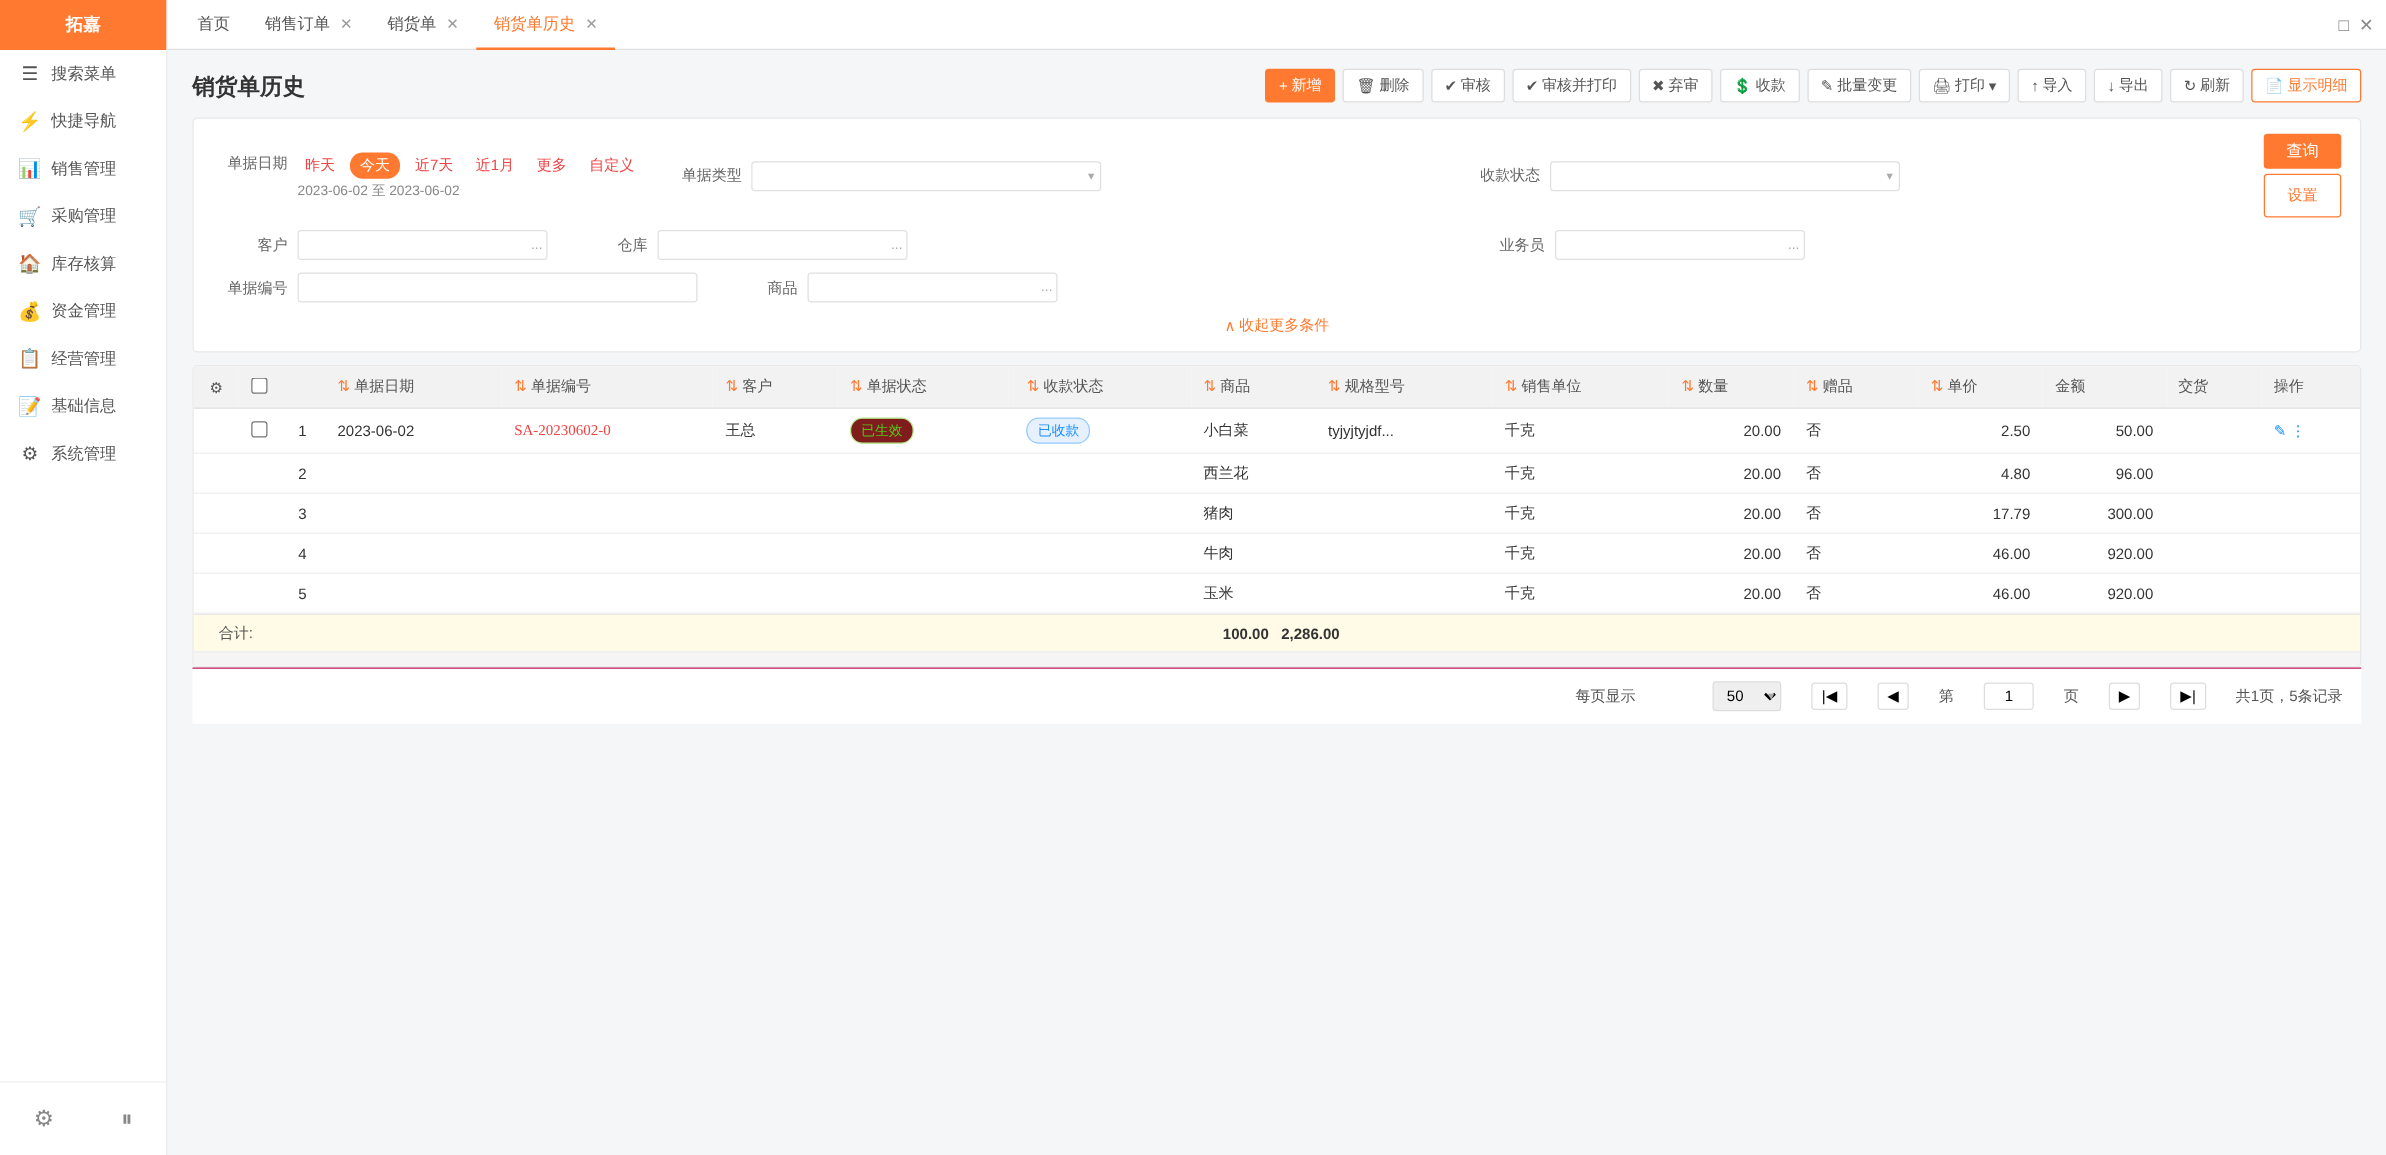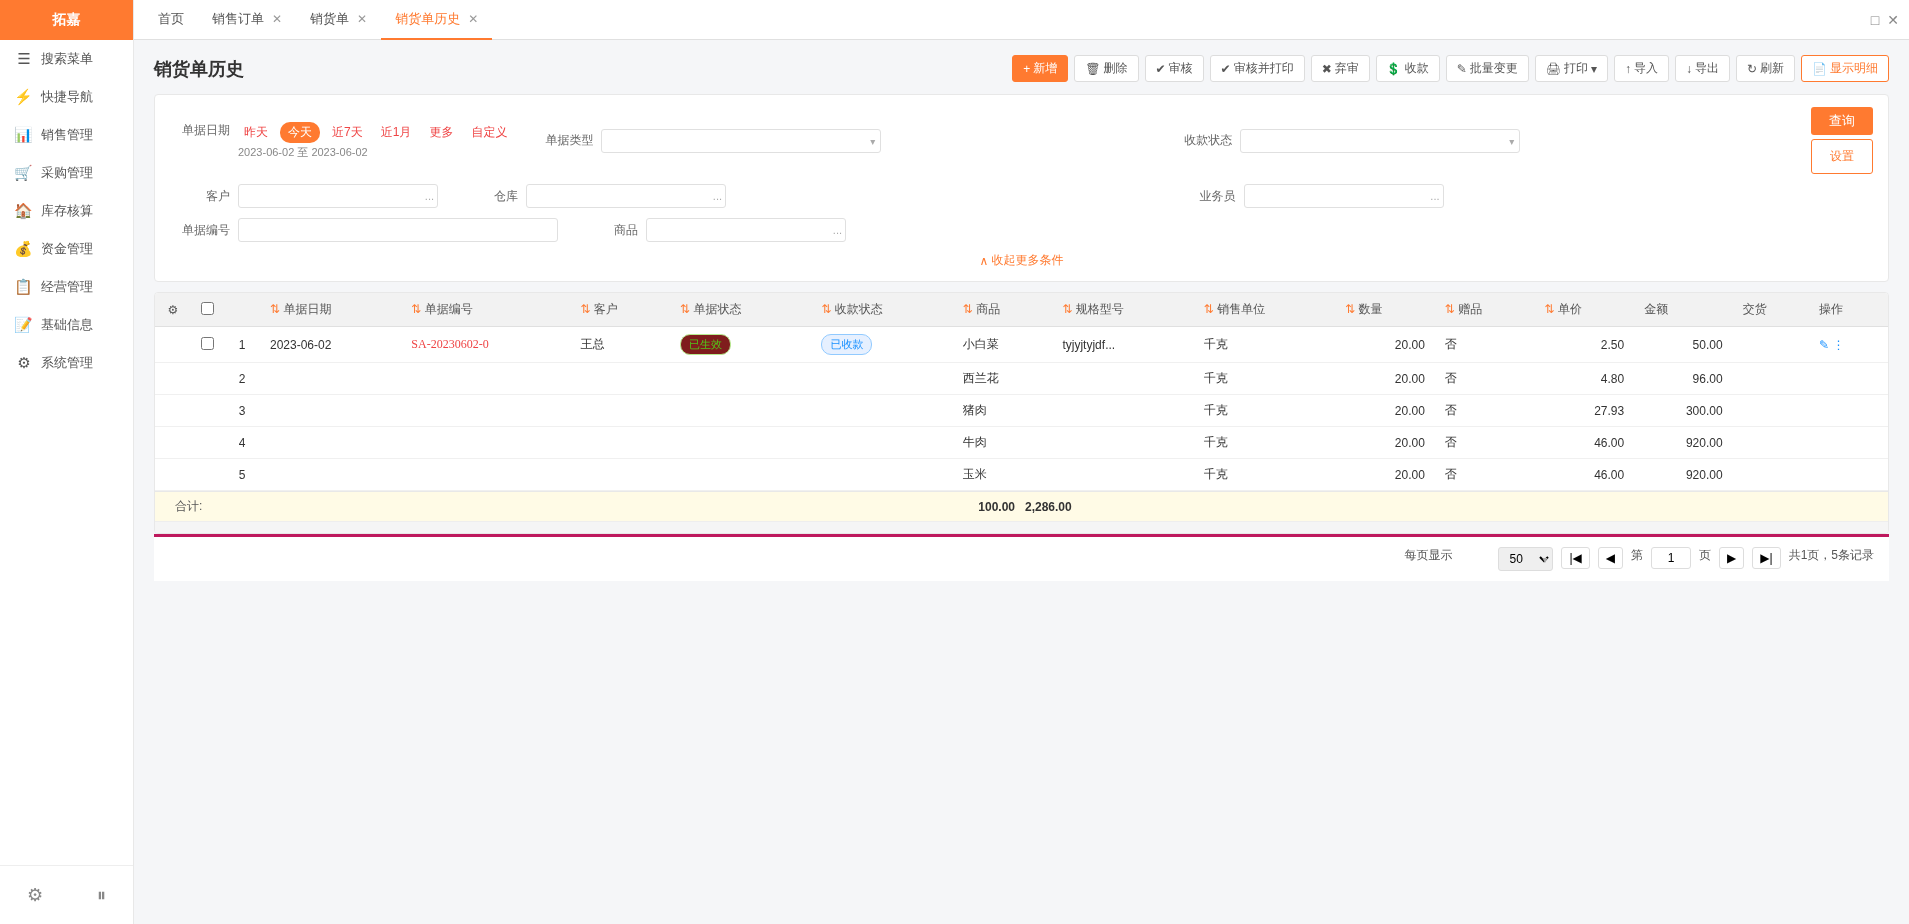--- a/index.html
+++ b/index.html
@@ -70,21 +70,21 @@
     .badge-blue { background: #e6f0ff; color: #1890ff; border: 1px solid #91caff; }
     .row-op-btn { color: #1890ff; cursor: pointer; font-size: 12px; }
 
     
     .table-footer { background: #fffbe6; border-top: 1px solid #e8e8e8; display: flex; align-items: center; padding: 6px 10px; font-size: 12px; }
     .footer-label { min-width: 180px; color: #555; padding-left: 10px; }
     .footer-total-qty { min-width: 680px; text-align: right; padding-right: 10px; color: #333; font-weight: bold; }
     .footer-total-amt { text-align: right; padding-right: 20px; color: #333; font-weight: bold; }
 
     
-    .pagination { display: flex; align-items: flex-start; justify-content: flex-end; padding: 10px 15px; background: #fff; border-top: 3px solid #be185d; font-size: 12px; color: #555; gap: 8px; }
+    .pagination { display: flex; align-items: center; justify-content: flex-end; padding: 10px 15px; background: #fff; border-top: 1px solid #be185d; font-size: 12px; color: #555; gap: 24px; }
     .page-btn { padding: 3px 7px; border: 1px solid #ddd; border-radius: 3px; background: #fff; cursor: pointer; font-size: 12px; }
     .page-input { width: 40px; text-align: center; border: 1px solid #ddd; border-radius: 3px; padding: 3px 4px; font-size: 12px; }
     .per-page-select { border: 1px solid #ddd; border-radius: 3px; padding: 3px 6px; font-size: 12px; margin-left: 38px; }
 
     .select-wrapper { position: relative; display: inline-block; }
     .select-wrapper::after { content: '▾'; position: absolute; right: 6px; top: 50%; transform: translateY(-50%); font-size: 10px; color: #aaa; pointer-events: none; }
 
     .scrollbar-area { height: 12px; background: #f5f5f5; border-top: 1px solid #eee; overflow-x: auto; }
     .scrollbar-inner { width: 600px; height: 1px; }
   </style>
@@ -449,21 +449,21 @@
         
       </td>
       <td>
         
       </td>
       <td>猪肉</td>
       <td></td>
       <td>千克</td>
       <td class="col-right">20.00</td>
       <td>否</td>
-      <td class="col-right">27.93</td>
+      <td class="col-right">17.79</td>
       <td class="col-right">300.00</td>
       <td></td>
       <td>
         
       </td>
     </tr>
             <tr>
       <td class="col-center"></td>
       <td class="col-center">
         

